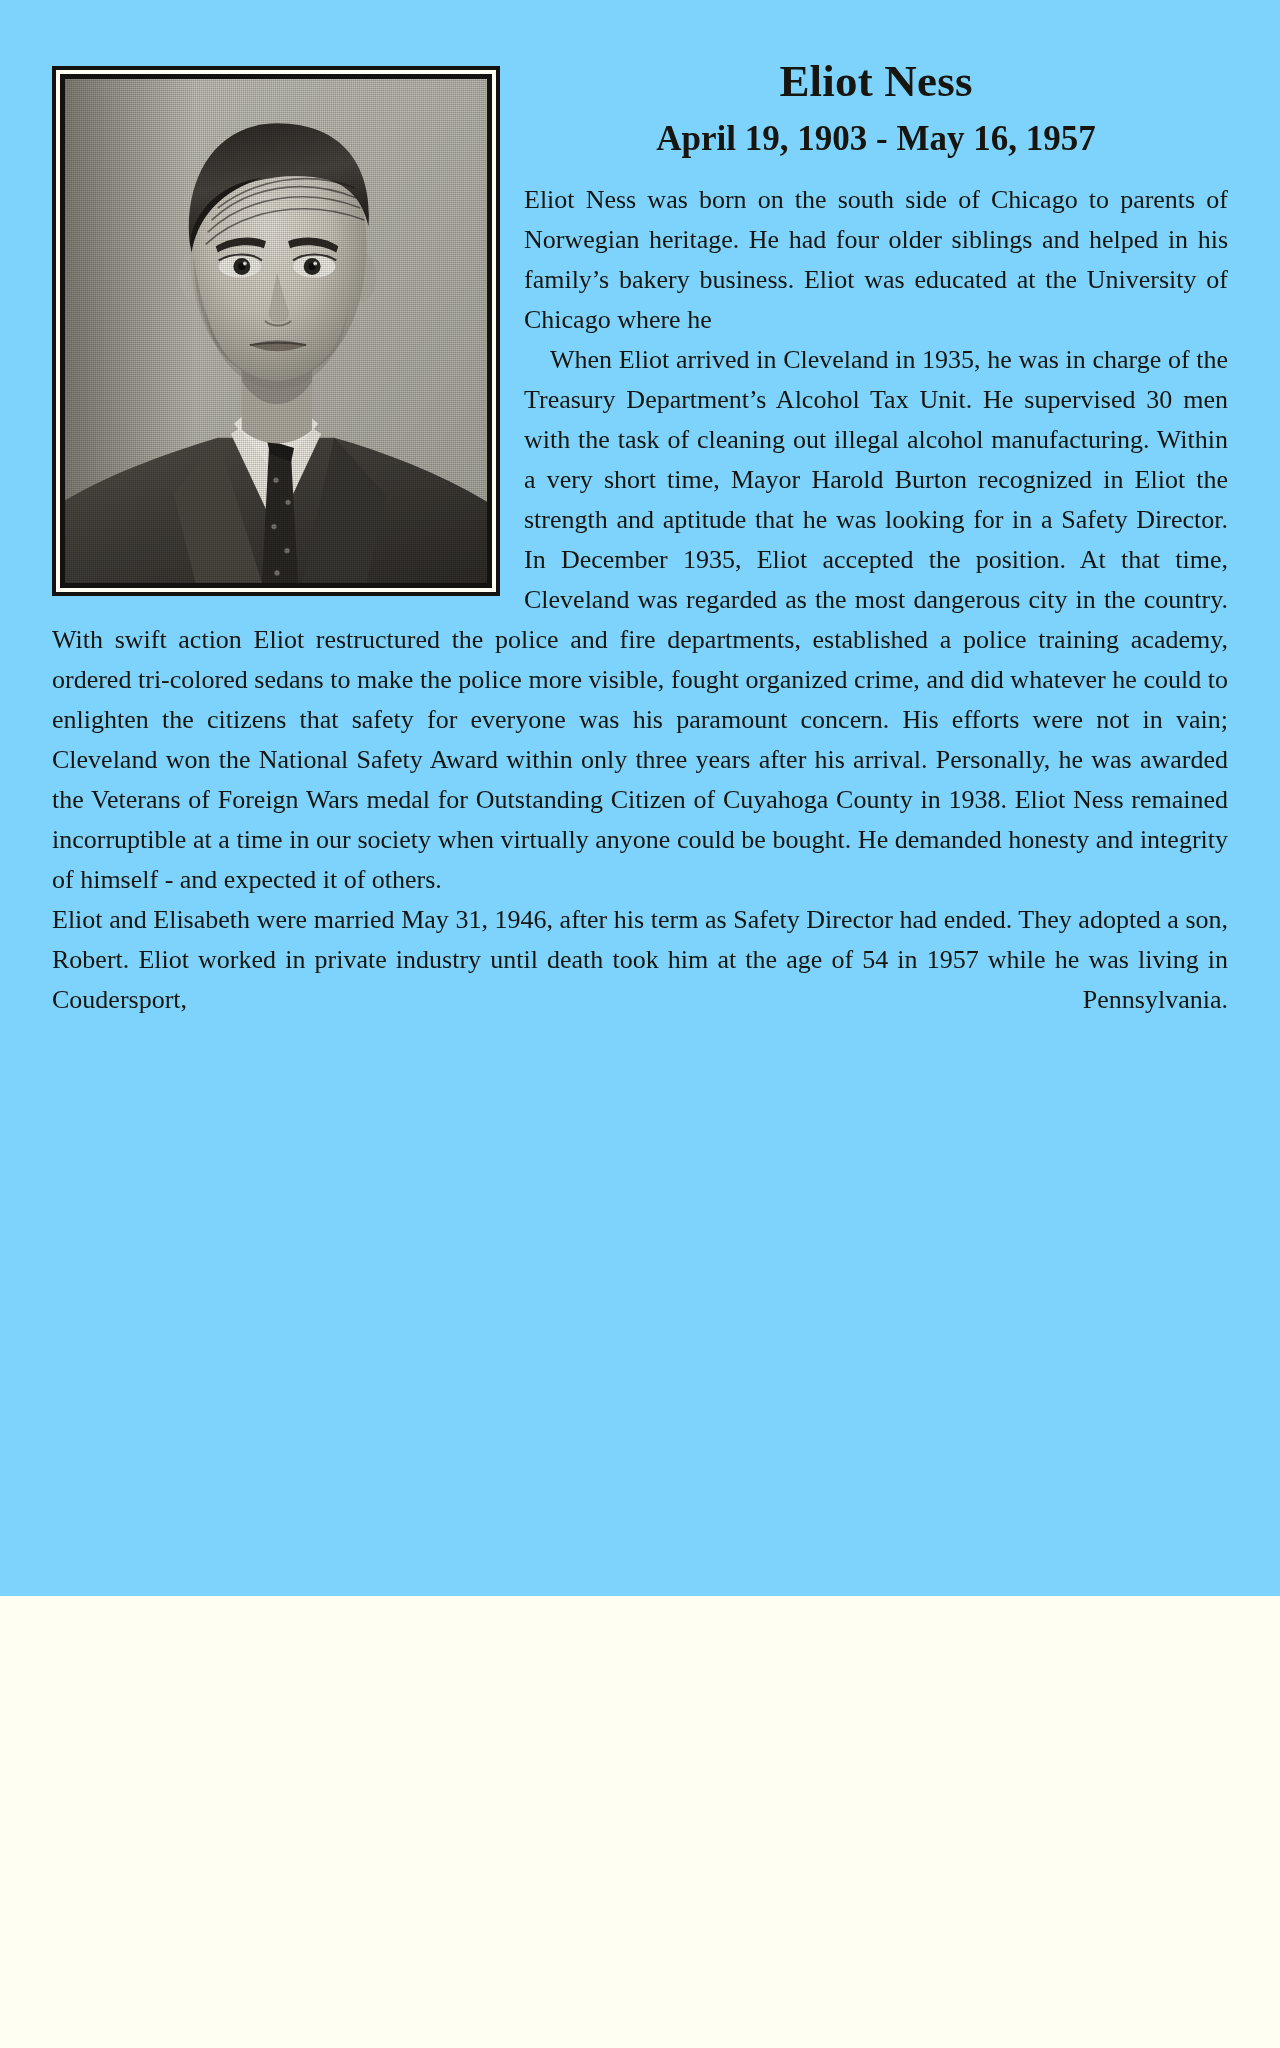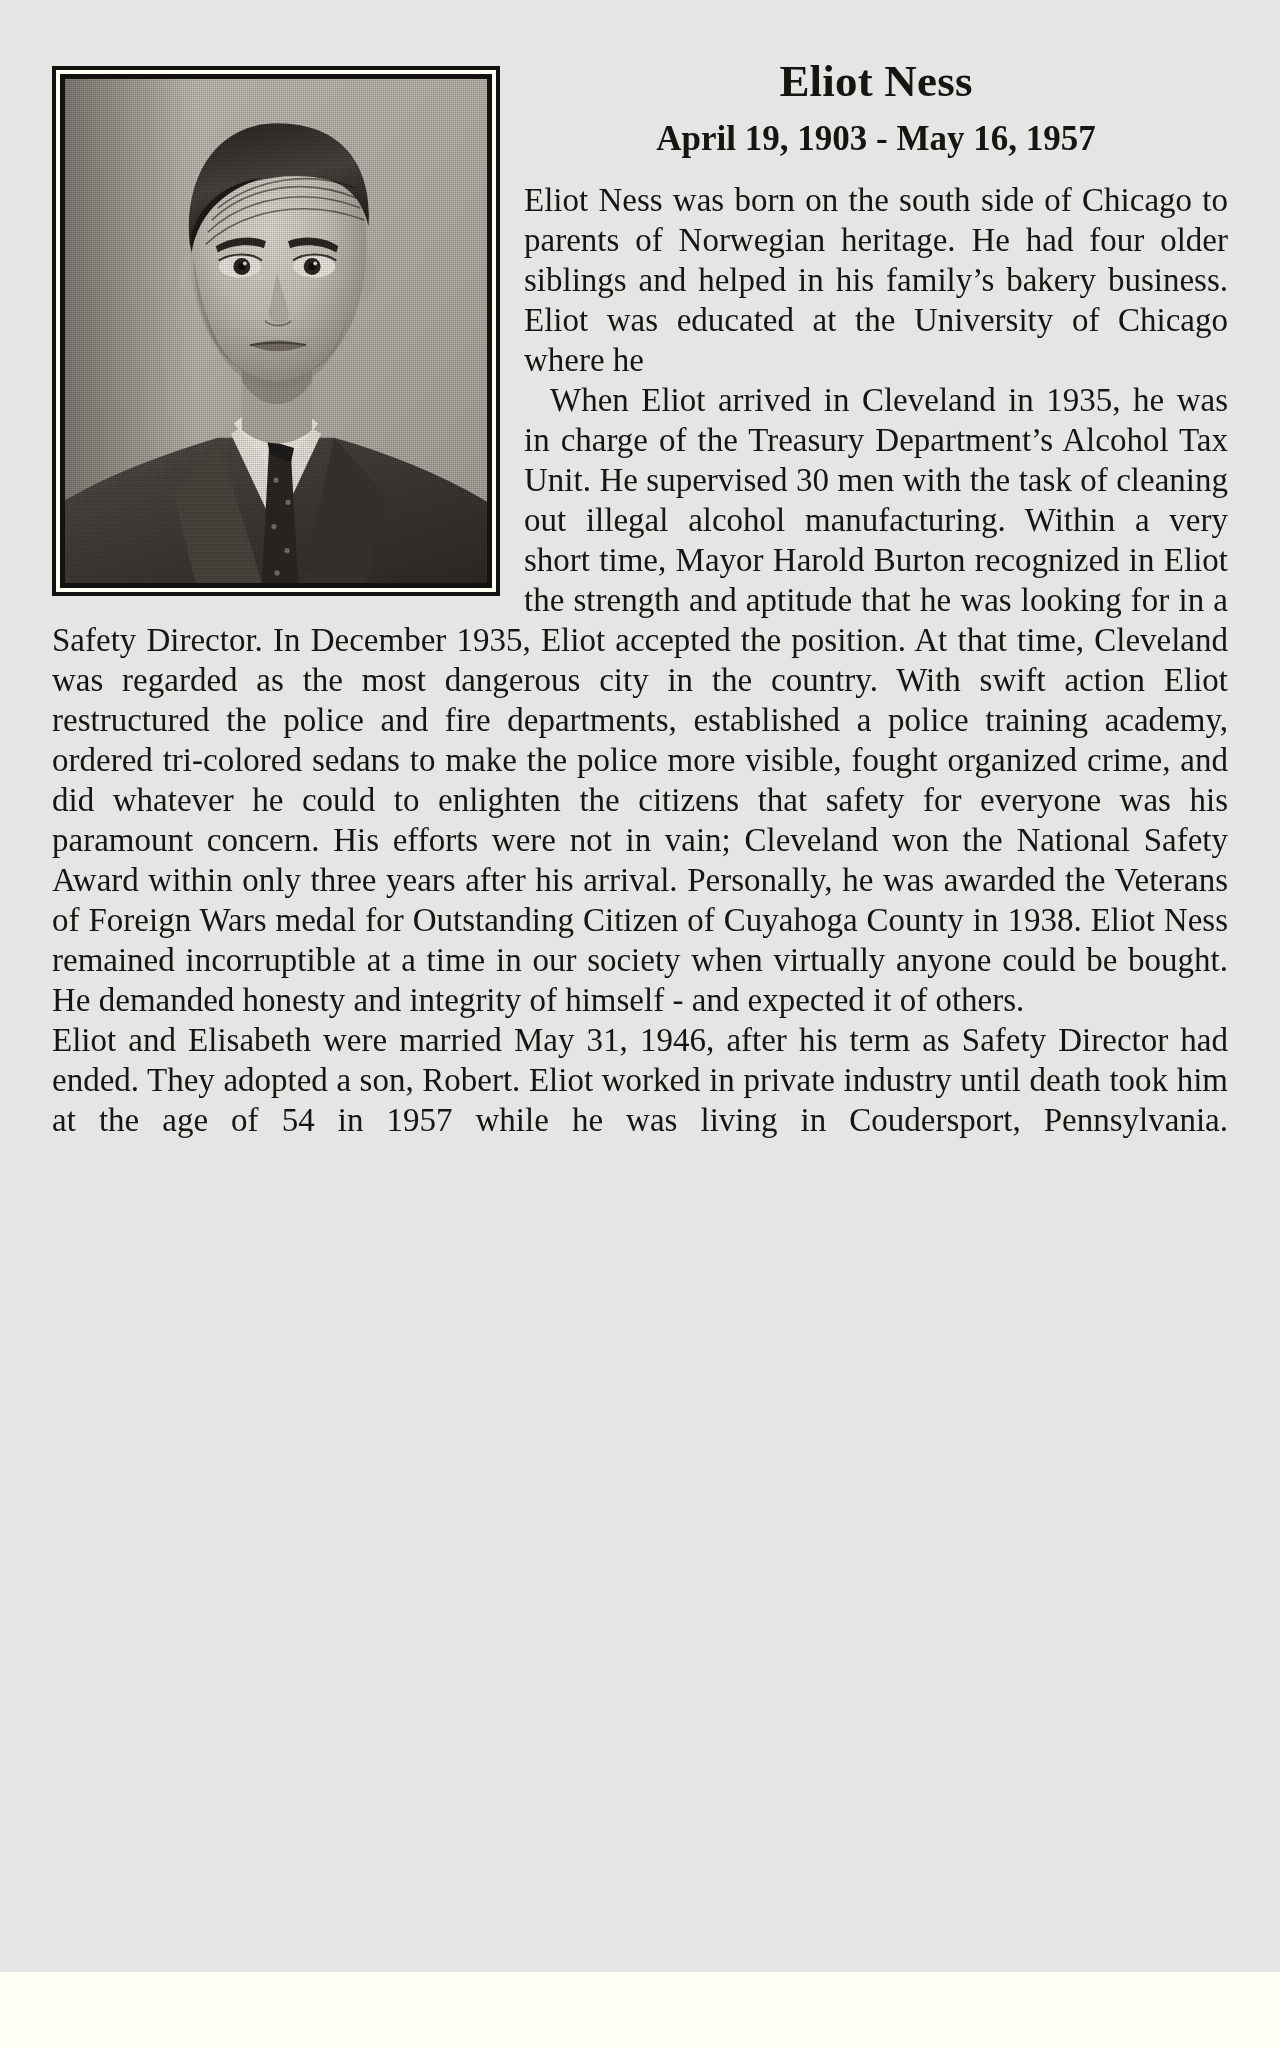--- a/index.html
+++ b/index.html
@@ -11,22 +11,22 @@
     height: 2048px;
     background: #fffef2;
     font-family: "Liberation Serif", "DejaVu Serif", serif;
     color: #17150f;
     overflow: hidden;
   }
 
   #page {
     position: relative;
     width: 1280px;
-    height: 1972px;
-    background: #e5e5e5;
+    height: 1596px;
+    background: #7dd3fc;
     box-sizing: border-box;
     padding: 52px 52px 0 52px;
   }
 
   
   .photo-frame {
     float: left;
     width: 448px;
     height: 530px;
     margin: 14px 24px 8px 0;
@@ -81,21 +81,21 @@
     font-size: 35px;
     font-weight: bold;
     line-height: 1.05;
     margin: 16px 0 22px 0;
     text-align: center;
     white-space: nowrap;
   }
 
   
   .body-copy {
-    font-size: 33px;
+    font-size: 26px;
     line-height: 40px;
     text-align: justify;
     text-justify: inter-word;
     hyphens: none;
   }
   .body-copy p {
     margin: 0;
     text-align: justify;
   }
   p.lead {

